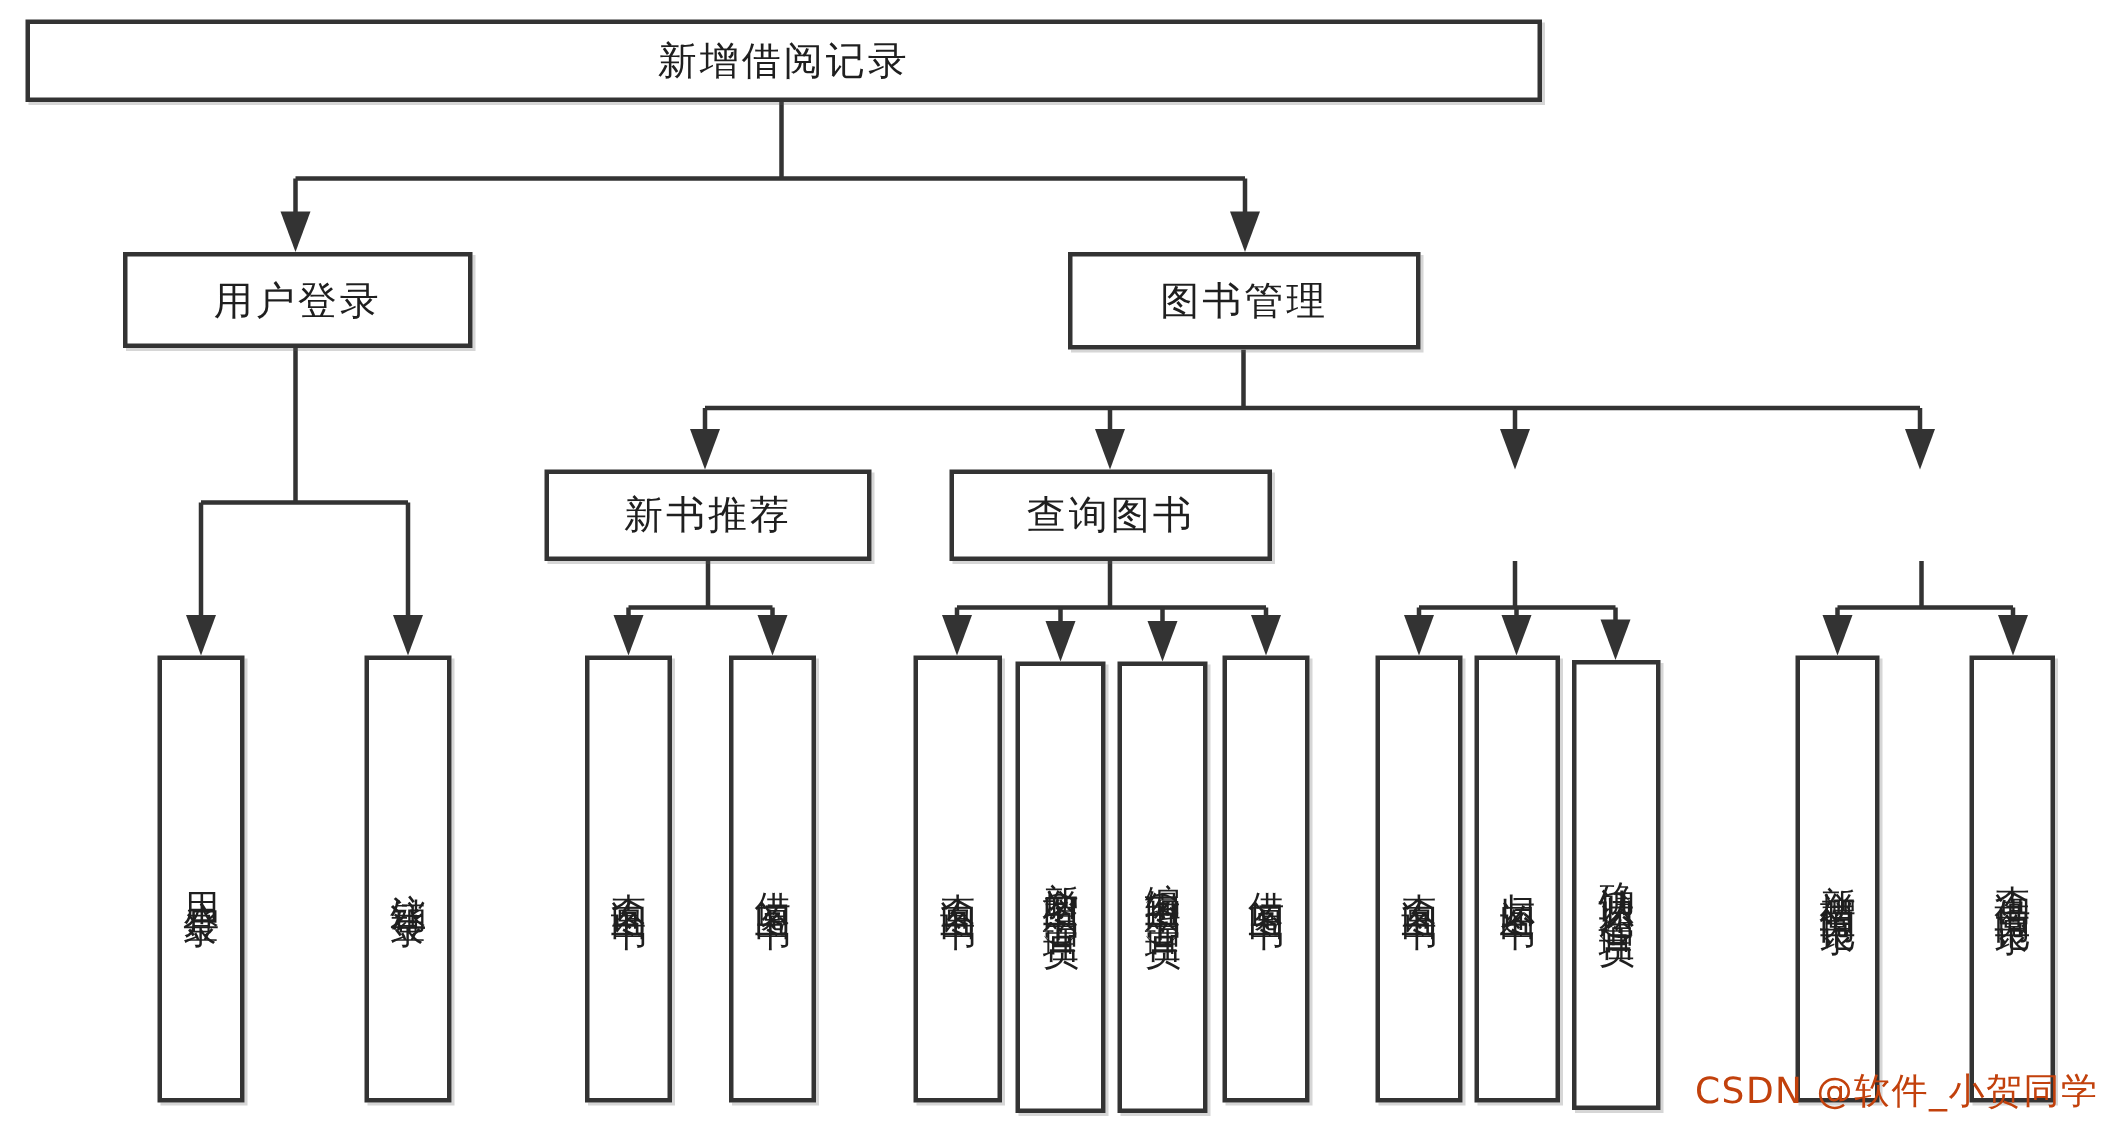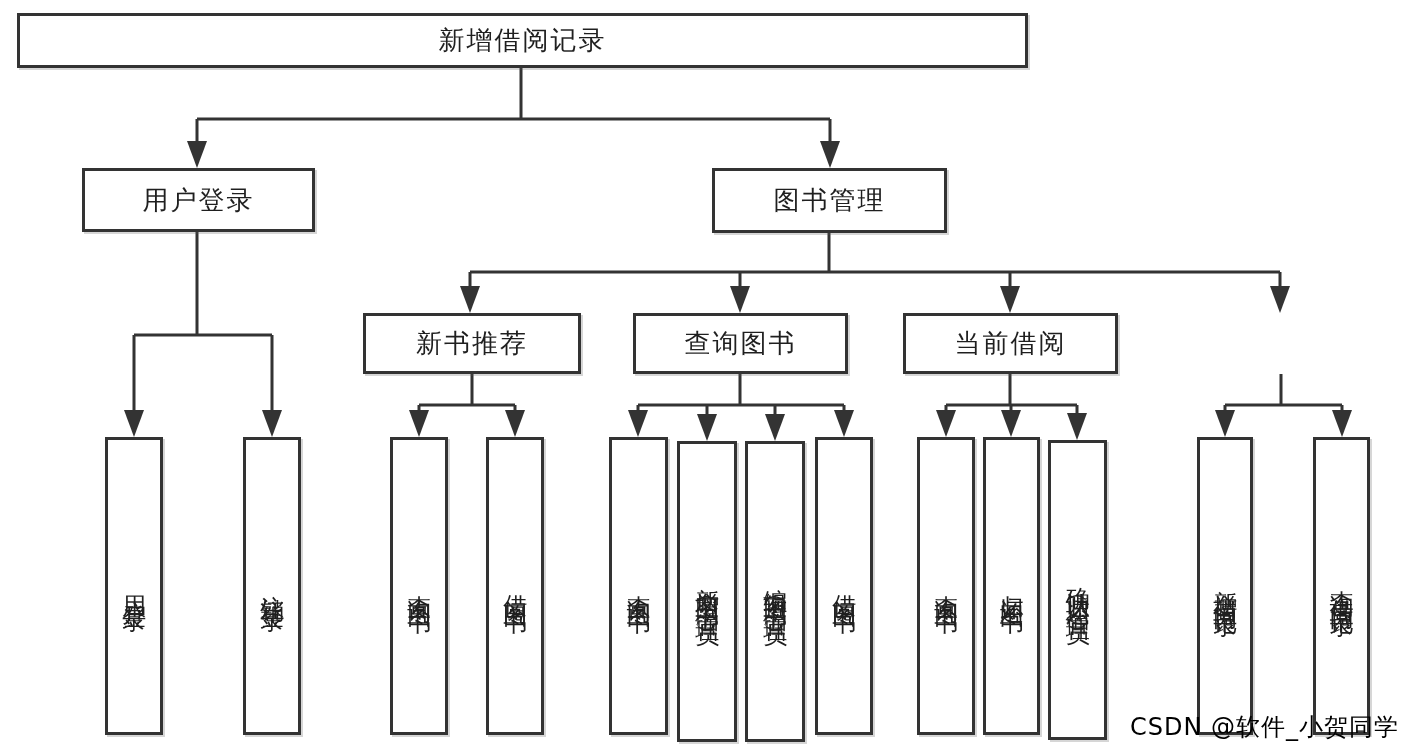--- a/index.html
+++ b/index.html
@@ -28,21 +28,21 @@
     text-orientation:mixed;
     font-size:24px;
     letter-spacing:5px;
     line-height:1.1;
     white-space:nowrap;
   }
   .watermark {
     position:absolute;
     right:6px; top:711px;
     font-size:24px;
-    color:#000000;
+    color:#c2410c;
     letter-spacing:1px;
     white-space:nowrap;
     z-index:5;
     text-align:center;
   }
 </style>
 </head>
 <body>
 
 <div id="canvas">
@@ -94,21 +94,20 @@
     </g>
   </svg>
 
   <div class="hnode" style="left:17px;top:13px;width:1011px;height:55px">新增借阅记录</div>
 
   <div class="hnode" style="left:82px;top:168px;width:233px;height:64px">用户登录</div>
   <div class="hnode" style="left:712px;top:168px;width:235px;height:65px">图书管理</div>
 
   <div class="hnode" style="left:363px;top:313px;width:218px;height:61px">新书推荐</div>
   <div class="hnode" style="left:633px;top:313px;width:215px;height:61px">查询图书</div>
-  <div class="hnode" style="left:903px;top:313px;width:215px;height:61px">当前借阅</div>
 
   <div class="vnode" style="left:105px;top:437px;width:58px;height:298px">
     <span>用户登录</span>
     </div>
   <div class="vnode" style="left:243px;top:437px;width:58px;height:298px">
     <span>注销登录</span>
     </div>
 
   <div class="vnode" style="left:390px;top:437px;width:58px;height:298px">
     <span>查询图书</span>

